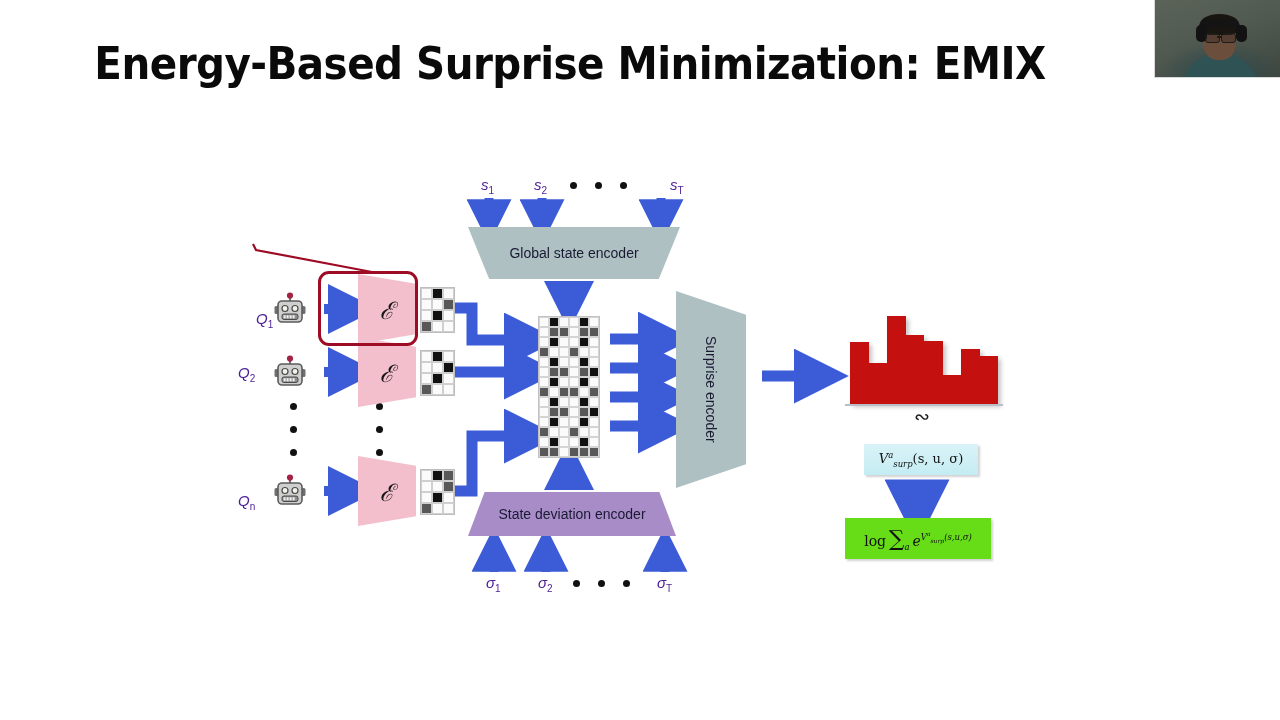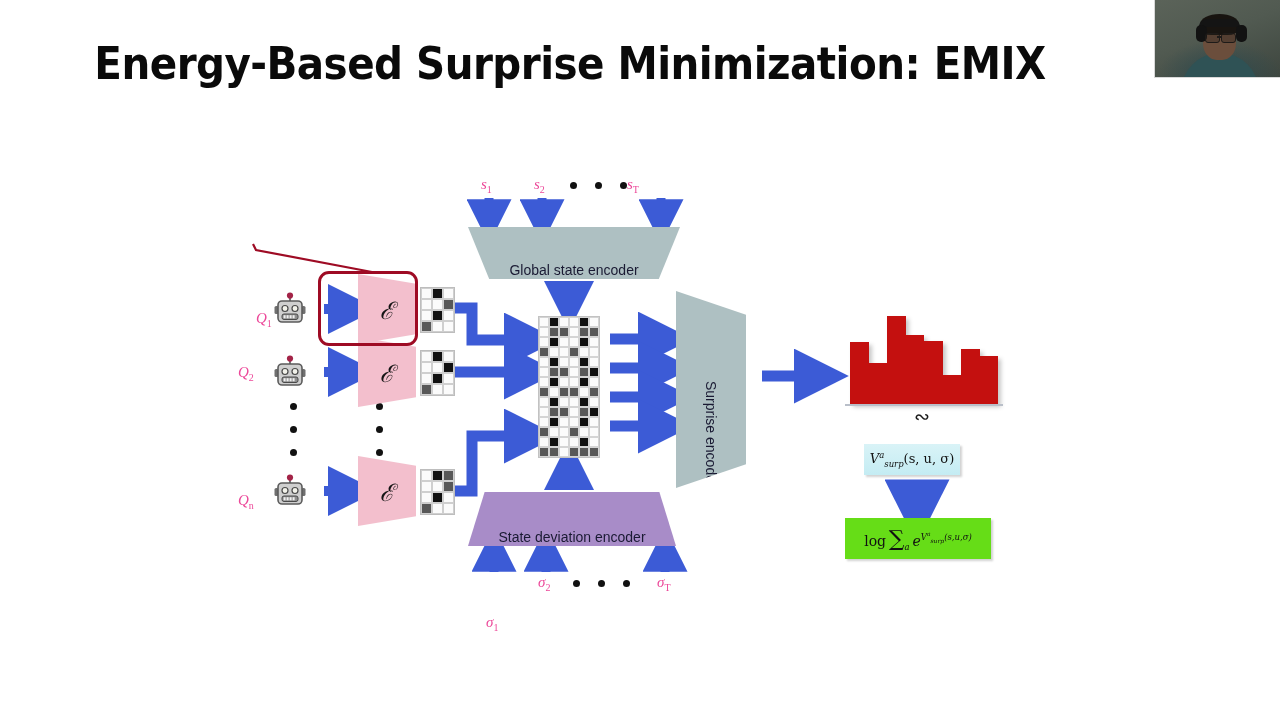--- a/index.html
+++ b/index.html
@@ -138,24 +138,24 @@
   
   .svg-layer {
     position: absolute; left: 0; top: 0;
     width: 1280px; height: 720px;
     pointer-events: none;
   }
 
   
   .mathlabel {
     position: absolute;
-    font-family: Liberation Serif, serif;
+    font-family: Liberation Sans, sans-serif;
     font-style: italic;
     font-size: 15px;
-    color: #ec4899;
+    color: #4c1d95;
     white-space: nowrap;
   }
   .mathlabel sub {
     font-size: 10px;
     font-style: normal;
   }
   .dotrow {
     position: absolute;
     display: flex;
     gap: 18px;
@@ -171,21 +171,21 @@
     display: flex;
     flex-direction: column;
     gap: 16px;
     align-items: center;
   }
 
   
   .encoder {
     position: absolute;
     display: flex;
-    align-items: flex-end;
+    align-items: center;
     justify-content: center;
     color: #16162e;
     text-align: center;
   }
   .encoder .lbl {
     position: relative;
     z-index: 2;
     font-size: 14px;
     line-height: 1.18;
     color: #1a1a33;
@@ -193,21 +193,21 @@
 
   #global-encoder {
     left: 468px; top: 227px;
     width: 212px; height: 52px;
     background: #aec0c2;
     clip-path: polygon(0% 0%, 100% 0%, 90% 100%, 10% 100%);
     filter: drop-shadow(2px 2px 2px rgba(0,0,0,0.32));
   }
   #state-dev-encoder {
     left: 468px; top: 492px;
-    width: 208px; height: 54px;
+    width: 208px; height: 44px;
     background: #a88cc8;
     clip-path: polygon(8% 0%, 92% 0%, 100% 100%, 0% 100%);
     filter: drop-shadow(2px 2px 2px rgba(0,0,0,0.32));
   }
   #surprise-encoder {
     left: 676px; top: 291px;
     width: 70px; height: 197px;
     background: #aec0c2;
     clip-path: polygon(0% 0%, 100% 12%, 100% 88%, 0% 100%);
     filter: drop-shadow(2px 2px 2px rgba(0,0,0,0.32));
@@ -307,21 +307,21 @@
     position: absolute;
     display: flex;
     align-items: center;
     justify-content: center;
     font-family: "DejaVu Serif", serif;
     color: #111;
     box-shadow: 2px 2px 2px rgba(0,0,0,0.18);
   }
   #vsurp-box {
     left: 864px; top: 444px;
-    width: 96px; height: 31px;
+    width: 114px; height: 31px;
     background: linear-gradient(180deg, #d9f3f7 0%, #c4ecf3 100%);
     font-size: 13px;
   }
   #logsum-box {
     left: 845px; top: 518px;
     width: 146px; height: 41px;
     background: #66dd17;
     font-size: 14px;
   }
   .frac-sub { font-size: 8.5px; vertical-align: sub; font-style: italic; }
@@ -413,33 +413,33 @@
     <span>s</span><sub>1</sub>
   </div>
   <div class="mathlabel" style="left:534px; top:176px;">
     <span>s</span><sub>2</sub>
   </div>
   <div class="dotrow" style="left:570px; top:182px;">
     <span class="dot"></span>
       <span class="dot"></span>
       <span class="dot"></span>
   </div>
-  <div class="mathlabel" style="left:627px; top:176px;">
+  <div class="mathlabel" style="left:670px; top:176px;">
     <span>s</span><sub>T</sub>
   </div>
 
   <div class="encoder" id="global-encoder">
     <span class="lbl">Global state encoder</span>
   </div>
 
   <div class="encoder" id="state-dev-encoder">
     <span class="lbl">State deviation encoder</span>
   </div>
 
-  <div class="mathlabel" style="left:486px; top:574px;margin-top:40px;">
+  <div class="mathlabel" style="left:486px; top:574px;">
     <span>σ</span><sub>1</sub>
   </div>
   <div class="mathlabel" style="left:538px; top:574px;">
     <span>σ</span><sub>2</sub>
   </div>
   <div class="dotrow" style="left:573px; top:580px;">
     <span class="dot"></span>
       <span class="dot"></span>
       <span class="dot"></span>
   </div>

